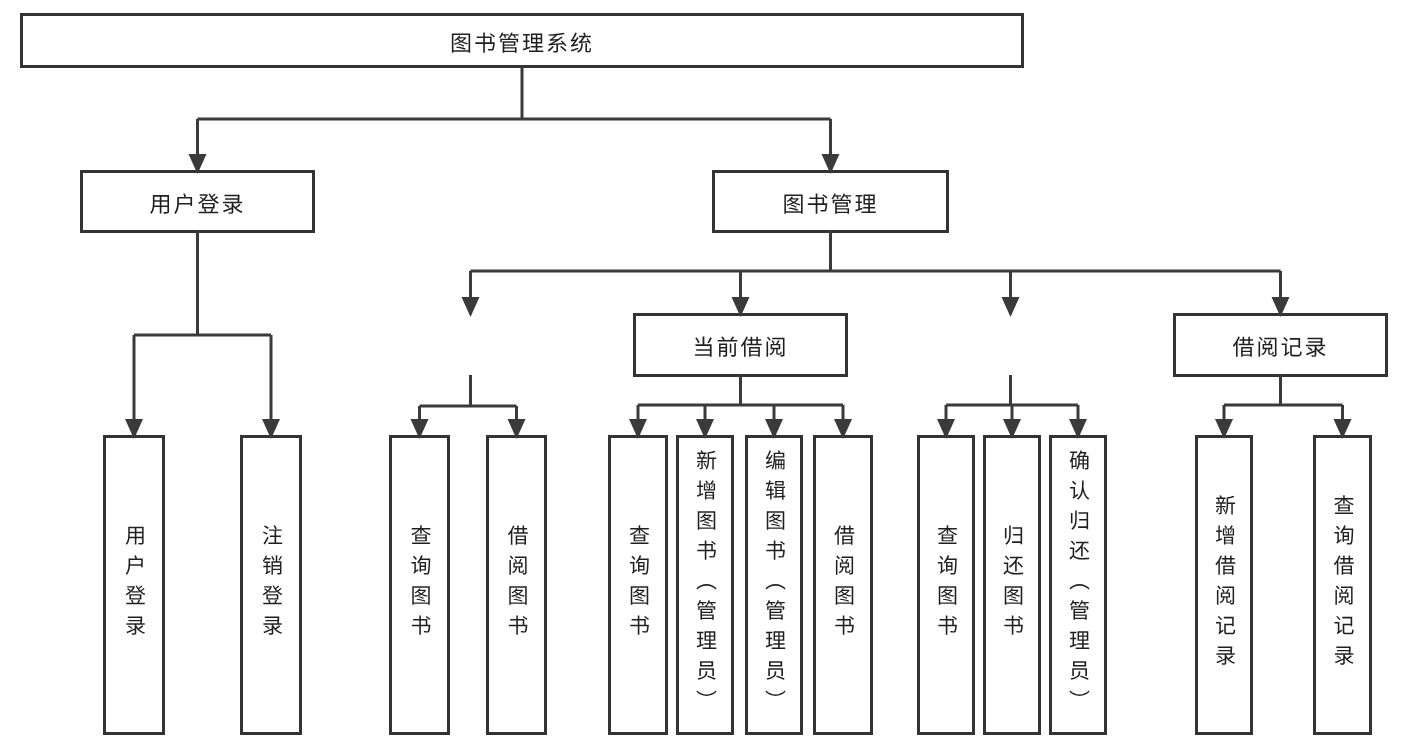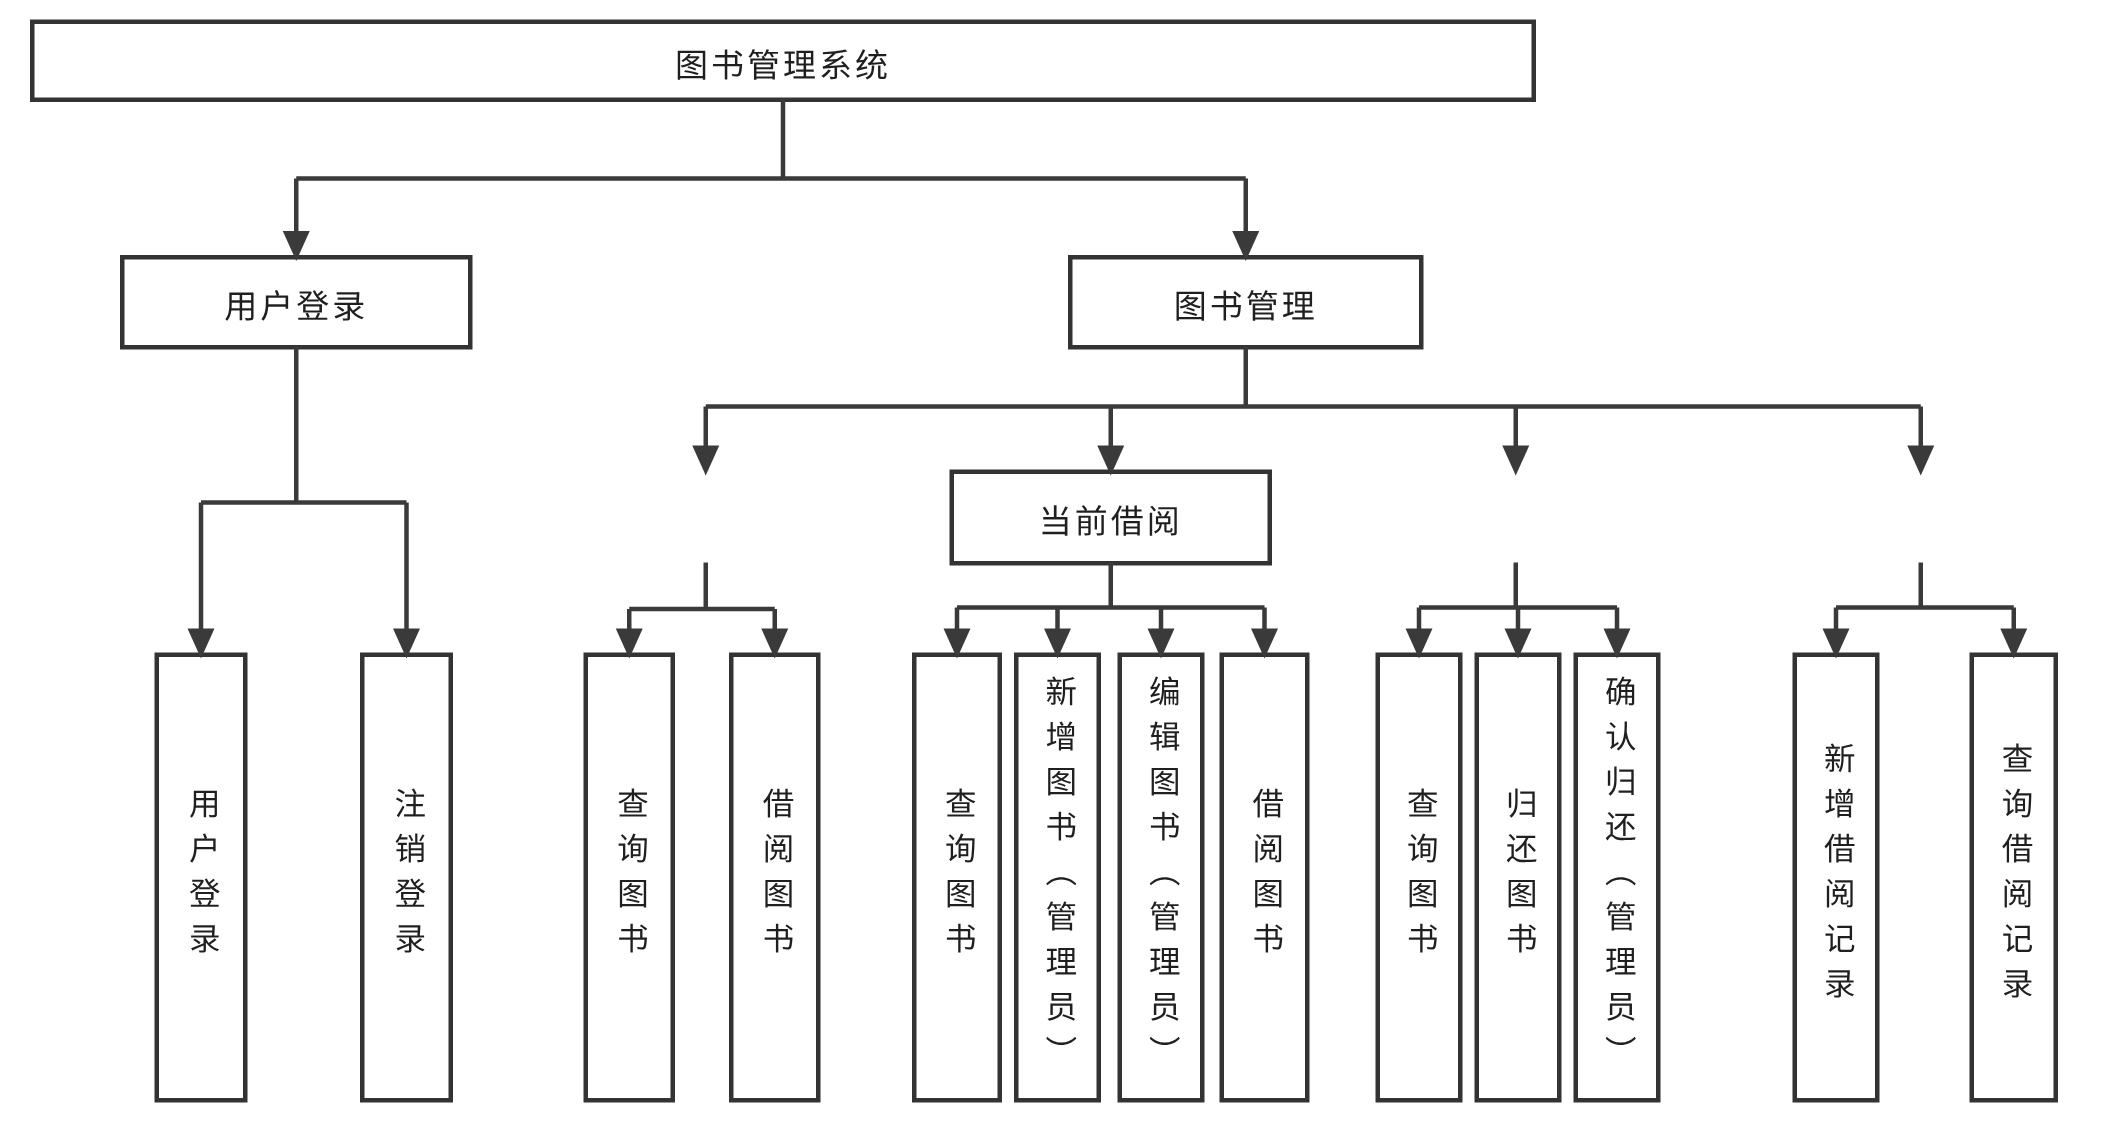--- a/index.html
+++ b/index.html
@@ -60,20 +60,23 @@
       <span>图书管理系统</span>
     </div>
     <div class="node h" style="left: 80px; top: 170px; width: 235px; height: 63px;">
       <span>用户登录</span>
     </div>
     <div class="node h" style="left: 712px; top: 170px; width: 237px; height: 63px;">
       <span>图书管理</span>
     </div>
     <div class="node h" style="left: 633px; top: 313px; width: 215px; height: 64px;">
       <span>当前借阅</span>
+    </div>
+    <div class="node h" style="left: 1173px; top: 313px; width: 215px; height: 64px;">
+      <span>借阅记录</span>
     </div>
     <div class="node v" style="left: 103px; top: 435px; width: 62px; height: 300px;">
       <span>用户登录</span>
     </div>
     <div class="node v" style="left: 240px; top: 435px; width: 62px; height: 300px;">
       <span>注销登录</span>
     </div>
     <div class="node v" style="left: 389px; top: 435px; width: 61px; height: 300px;">
       <span>查询图书</span>
     </div>

